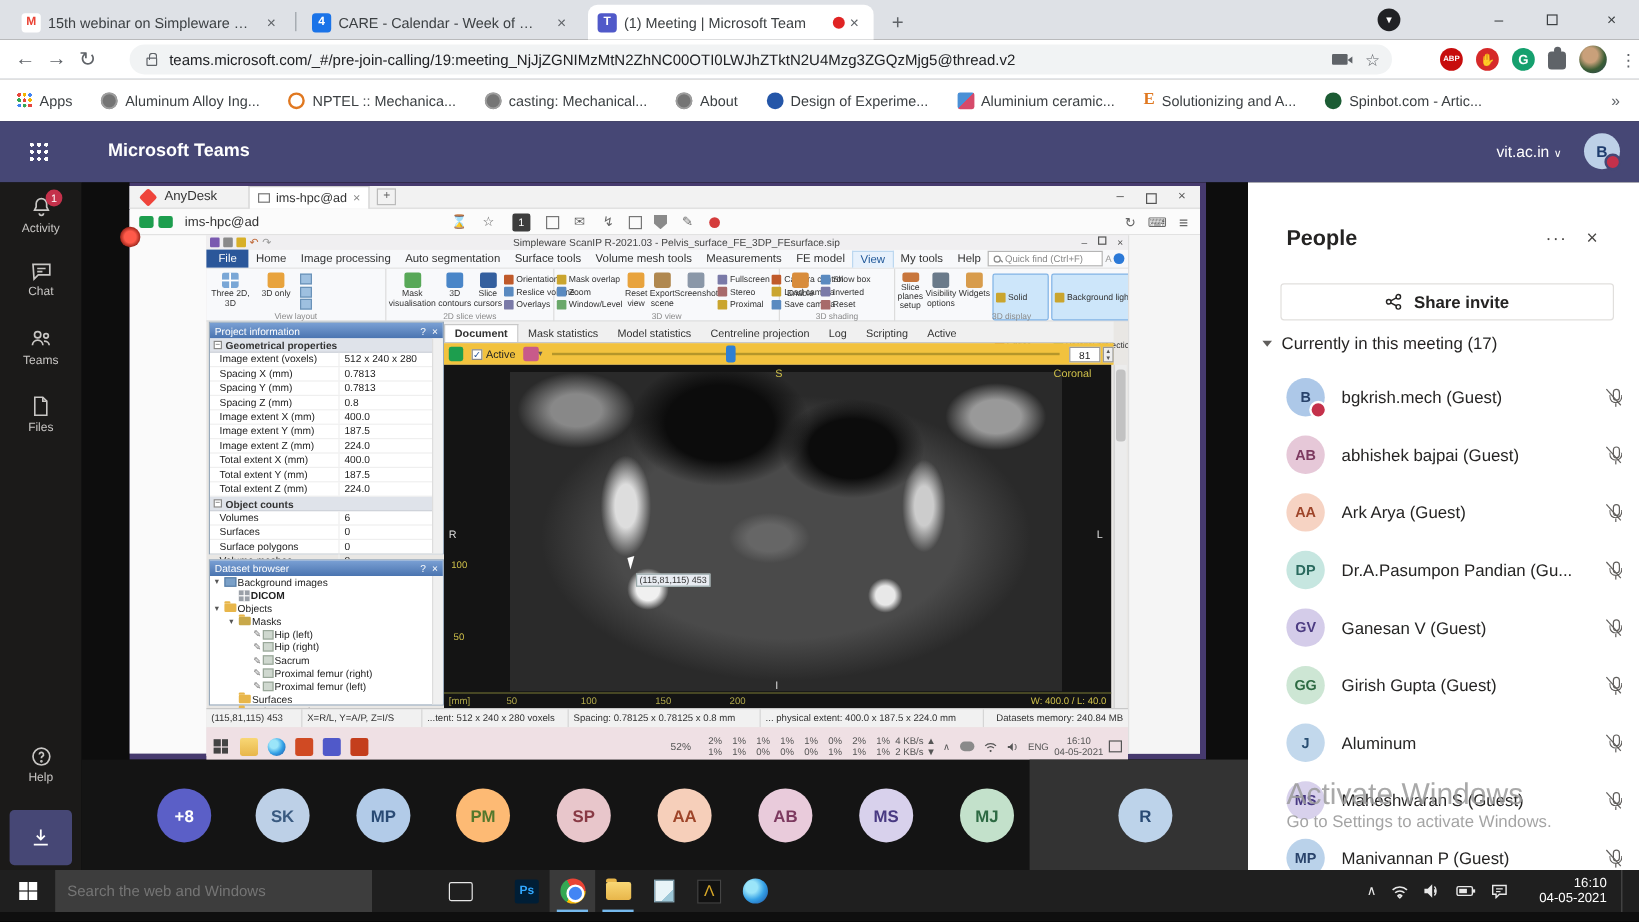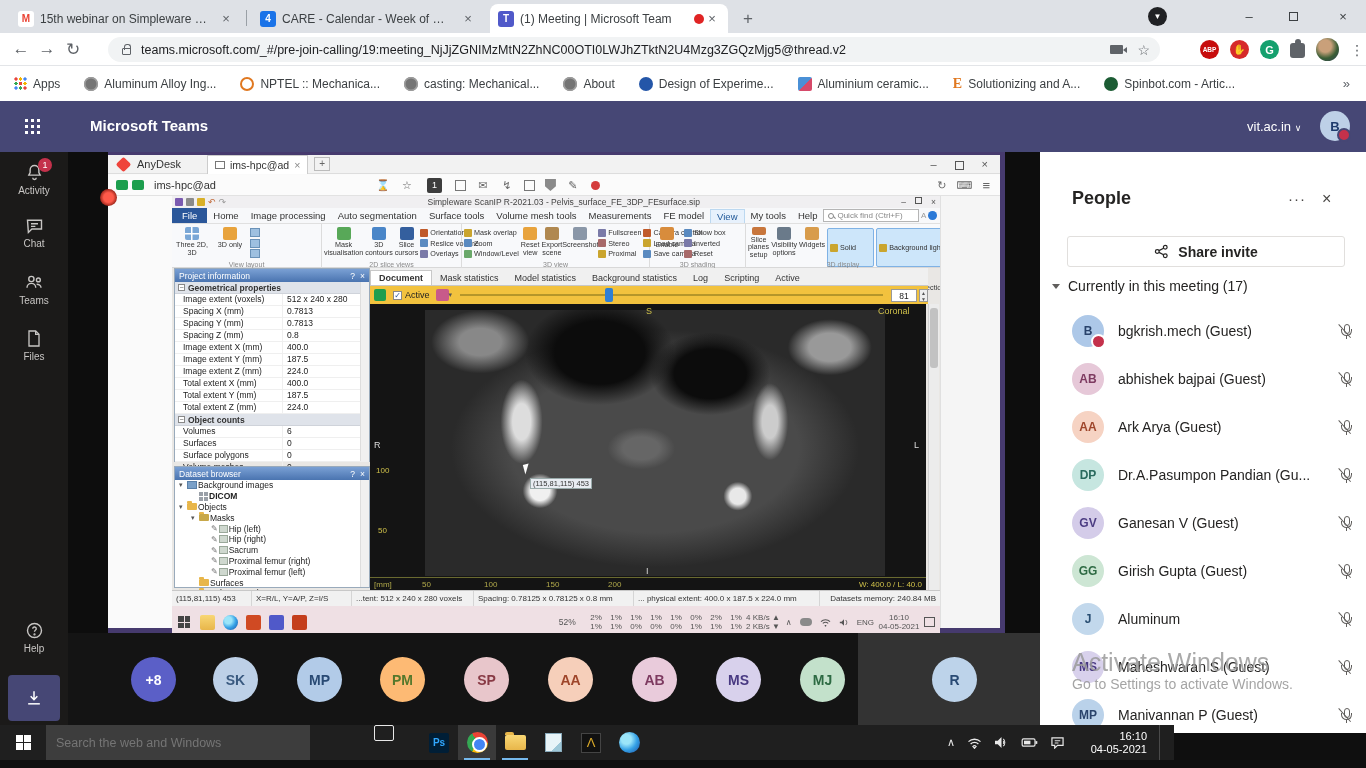--- a/index.html
+++ b/index.html
@@ -182,21 +182,21 @@
 .mic{position:relative;width:15px;height:17px;flex:none}
 .mic:before{content:"";position:absolute;left:5px;top:1px;width:4px;height:8px;border:1.3px solid #605e5c;border-radius:3px}
 .mic:after{content:"";position:absolute;left:2px;top:6px;width:9px;height:6px;border:1.3px solid #605e5c;border-top:none;border-radius:0 0 8px 8px}
 .mic i{position:absolute;left:7px;top:13px;width:1.3px;height:3px;background:#605e5c}
 .mic b{position:absolute;left:0;top:1px;width:18px;height:1.3px;background:#605e5c;transform:rotate(48deg);transform-origin:0 0}
 .wm1{left:1072px;top:648px;font-size:25px;color:#9b9b9b;opacity:.85}
 .wm2{left:1072px;top:676px;font-size:14px;color:#9b9b9b;opacity:.9}
 
 .recind{left:100px;top:189px;width:17px;height:17px;border-radius:50%;background:radial-gradient(circle,#ff5a4a 0 40%,#8e1e14 75%);z-index:5}
 
-.taskbar{left:0;top:725px;width:1174px;height:35px;background:#1f1f1f;display:flex;align-items:flex-start}
+.taskbar{left:0;top:725px;width:1366px;height:35px;background:#1f1f1f;display:flex;align-items:center}
 .startbtn{width:46px;height:35px;display:flex;align-items:center;justify-content:center}
 .winlogo{width:15px;height:15px;display:grid;grid-template-columns:7px 7px;grid-template-rows:7px 7px;gap:1px}
 .winlogo i{background:#fff}
 .tbsearch{width:264px;height:35px;background:#3d3d3d;display:flex;align-items:center;padding:0 10px}
 .tbsearch input{background:transparent;border:none;outline:none;color:#c8c8c8;font-size:12.5px;width:100%;font-family:"Liberation Sans",sans-serif}
 .tvk{width:20px;height:16px;border:1.6px solid #e8e8e8;border-radius:2px;margin:0 26px 0 64px}
 .tbicon{width:38px;height:35px;display:flex;align-items:center;justify-content:center;position:relative}
 .tbactive{background:#3a3a3a}
 .underline:after{content:"";position:absolute;left:6px;right:6px;bottom:0;height:2px;background:#76b9ed}
 .ps{width:20px;height:20px;background:#001e36;color:#31a8ff;font-size:10px;font-weight:bold;border-radius:2px;display:flex;align-items:center;justify-content:center}
@@ -740,21 +740,21 @@
             <span class="fold"></span>
             <span>Volume meshes</span>
           </div>
         <div class="pscroll"></div>
       </div>
 
       <div class="doctabs abs">
         <span class="dtab dtab-active">Document</span>
         <span class="dtab">Mask statistics</span>
         <span class="dtab">Model statistics</span>
-        <span class="dtab">Background statistics</span>
+        <span class="dtab">Centreline projection</span>
         <span class="dtab">Log</span>
         <span class="dtab">Scripting</span>
         <span class="dtab">Active</span>
       </div>
 
       <div class="slicebar abs">
         <span style="width:12px;height:12px;background:#1d9e4e;margin:0 4px;border-radius:2px"></span>
         <span class="chk">✓</span>
         <span>Active</span>
         <span style="width:13px;height:12px;background:#c85a8a;border-radius:2px;margin-left:6px"></span>

